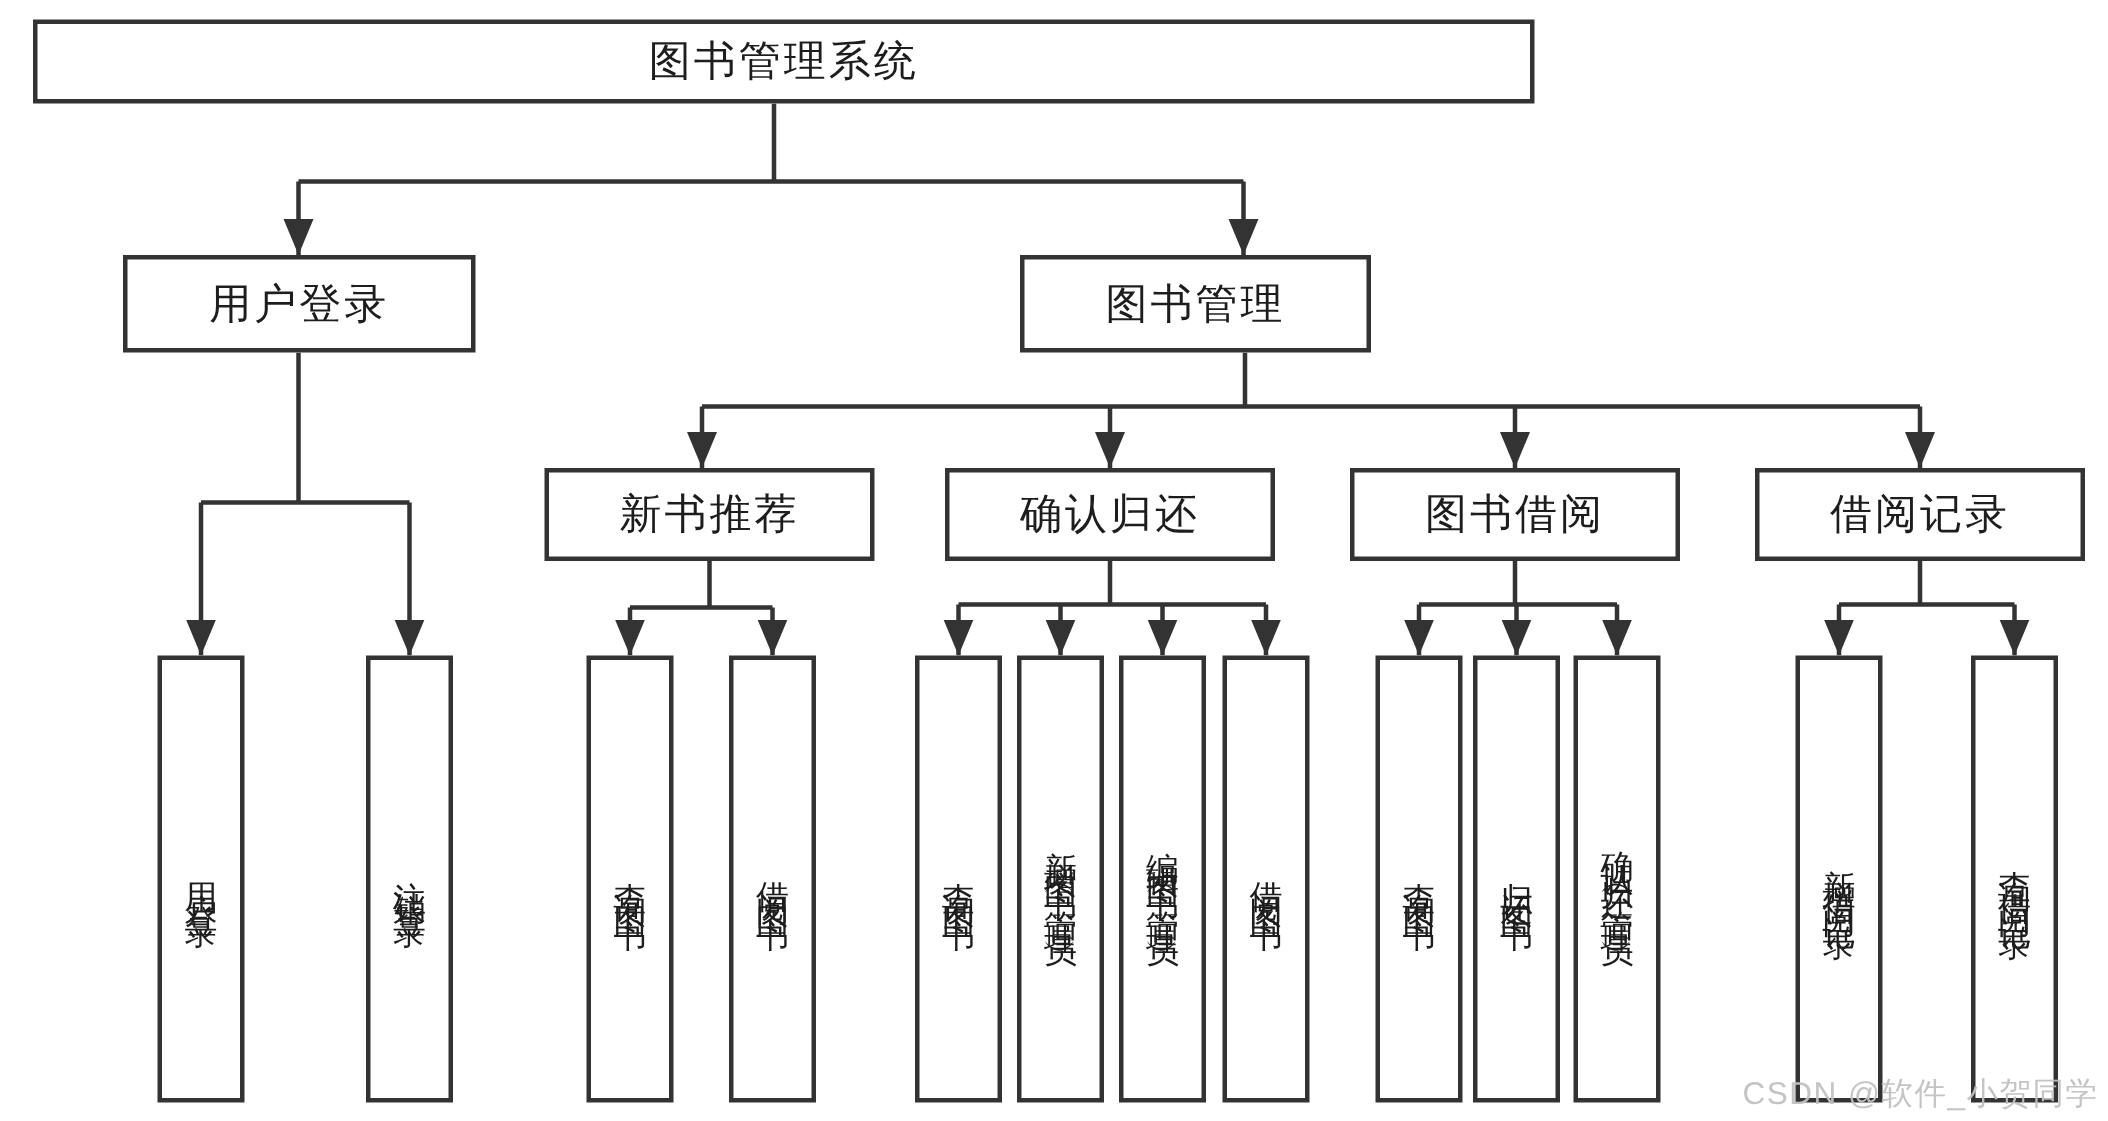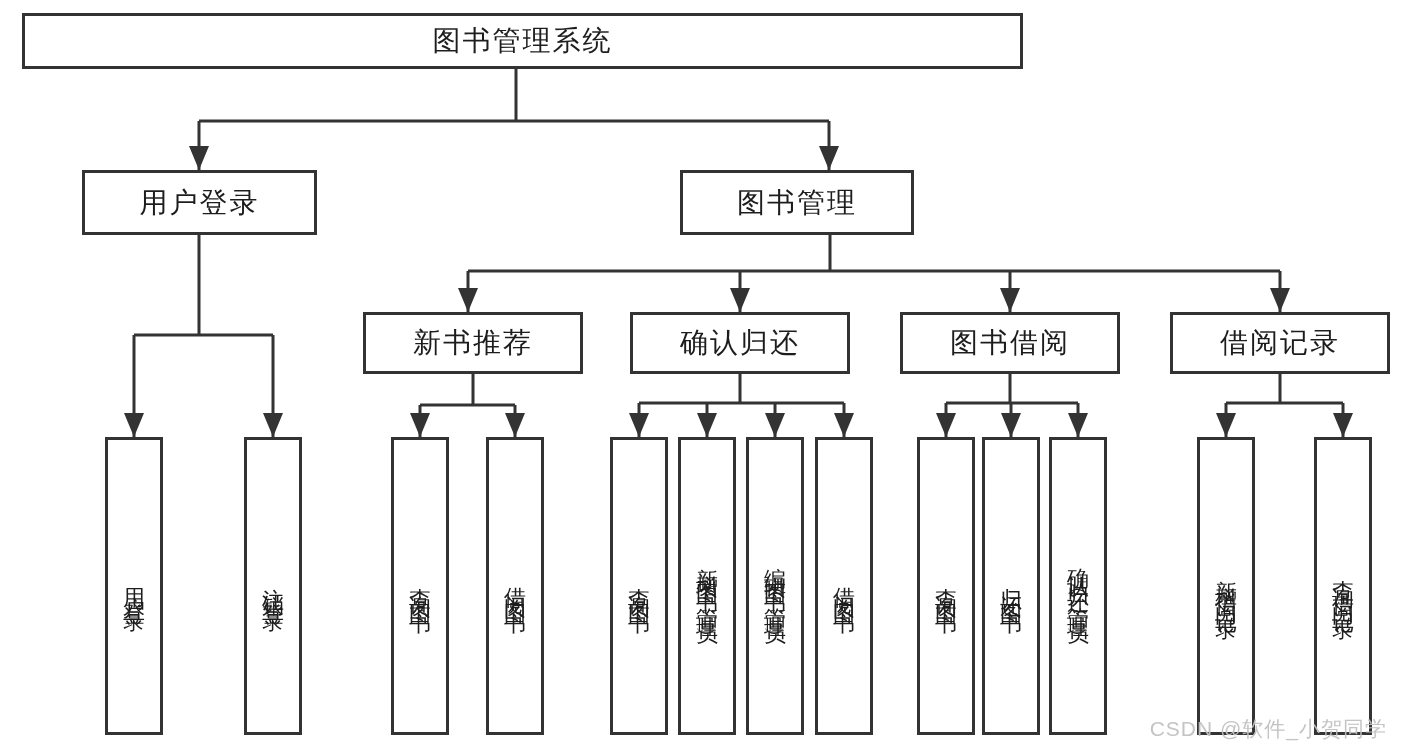--- a/index.html
+++ b/index.html
@@ -14,21 +14,21 @@
   }
   .node.h span{font-size:28px;letter-spacing:2px;white-space:nowrap;}
   .node.v span{
     writing-mode:vertical-rl;text-orientation:mixed;
     font-size:22px;letter-spacing:8px;line-height:1;
   }
   .lvl1{top:170px;height:65px;}
   .lvl2{top:312px;height:62px;}
   .leaf{top:437px;height:298px;width:58px;}
   .watermark{
-    position:absolute;right:18px;bottom:4px;z-index:10;
+    position:absolute;right:6px;bottom:4px;z-index:10;
     font-size:21px;color:rgba(193,193,193,0.95);letter-spacing:1px;white-space:nowrap;
   }
 </style>
 </head>
 <body>
 
 <div class="canvas">
 
   <svg class="wires" width="1405" height="747" viewBox="0 0 1405 747" aria-hidden="true">
     <defs>

